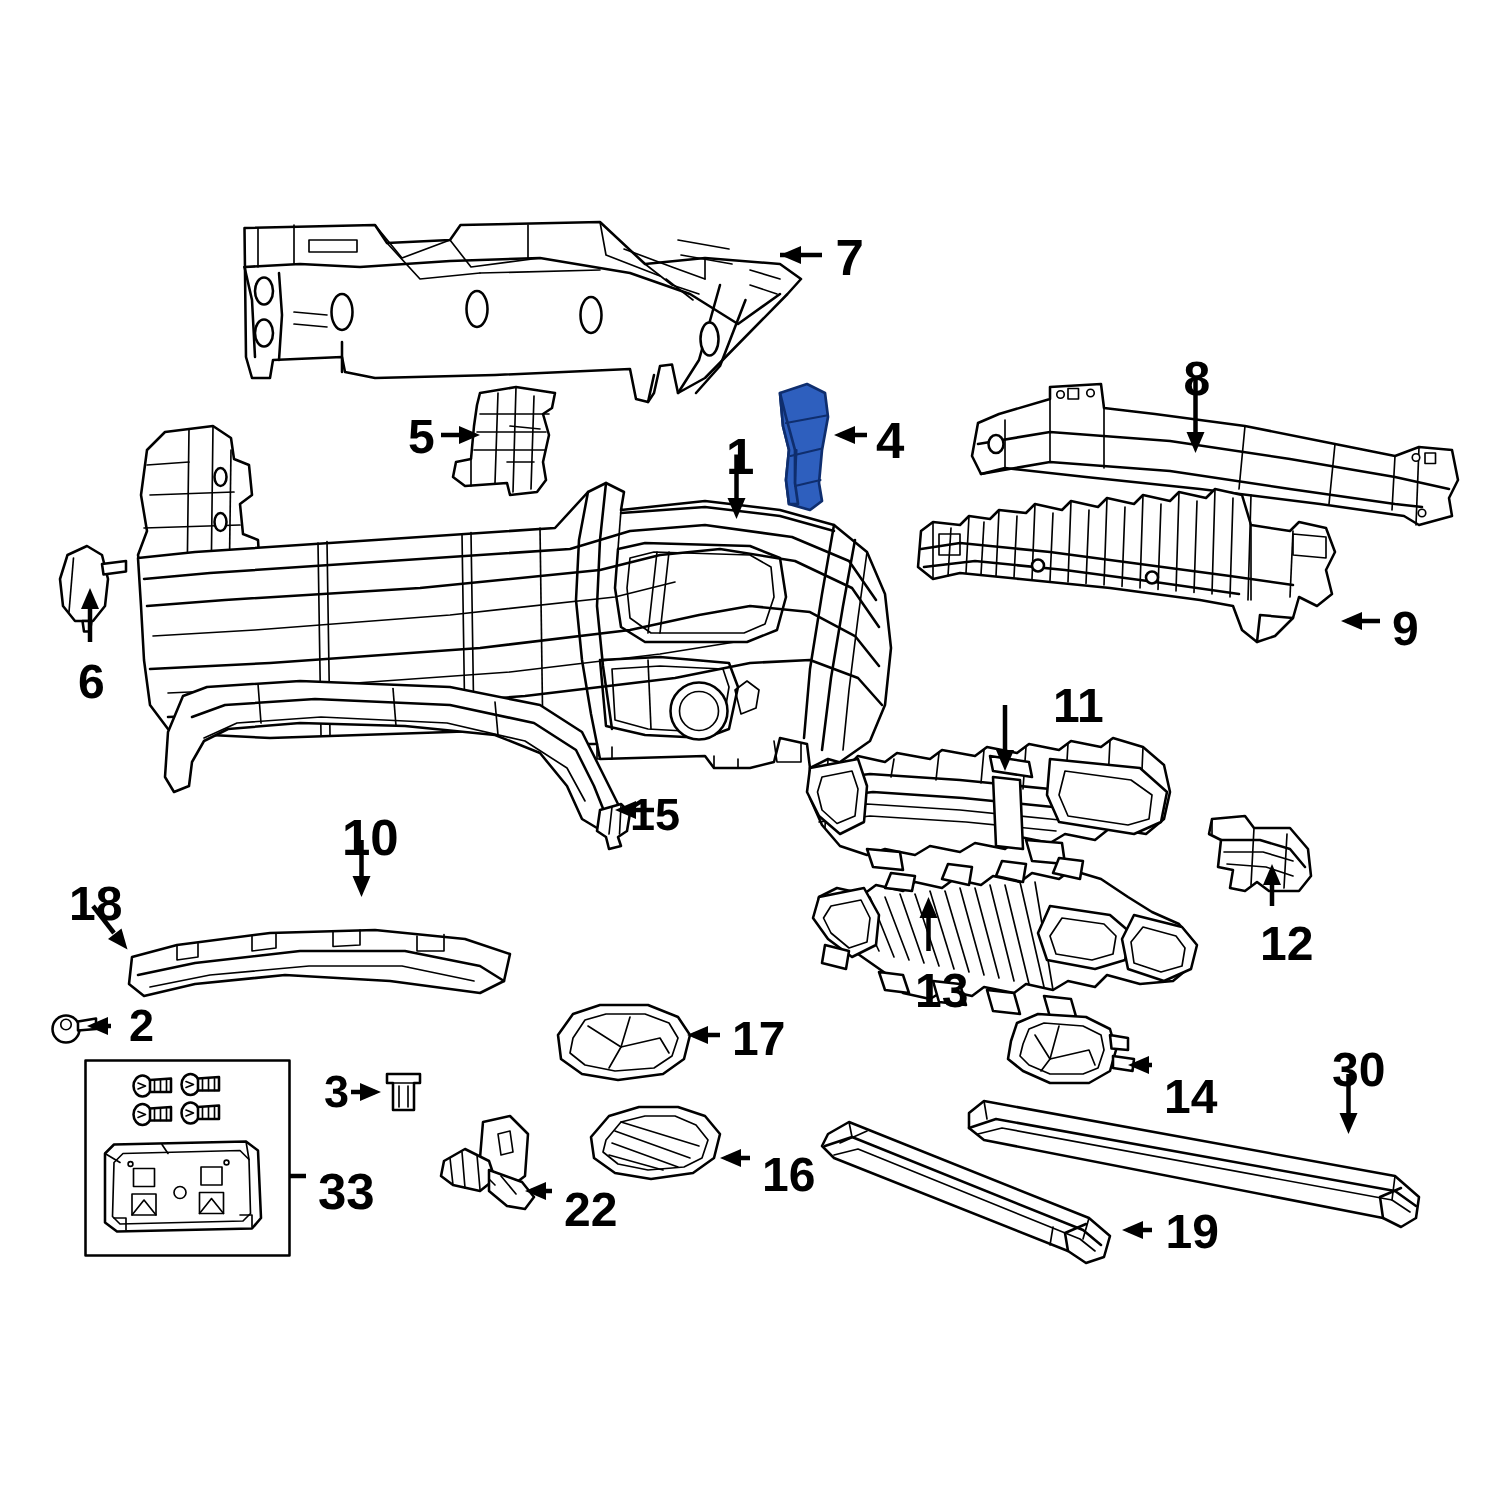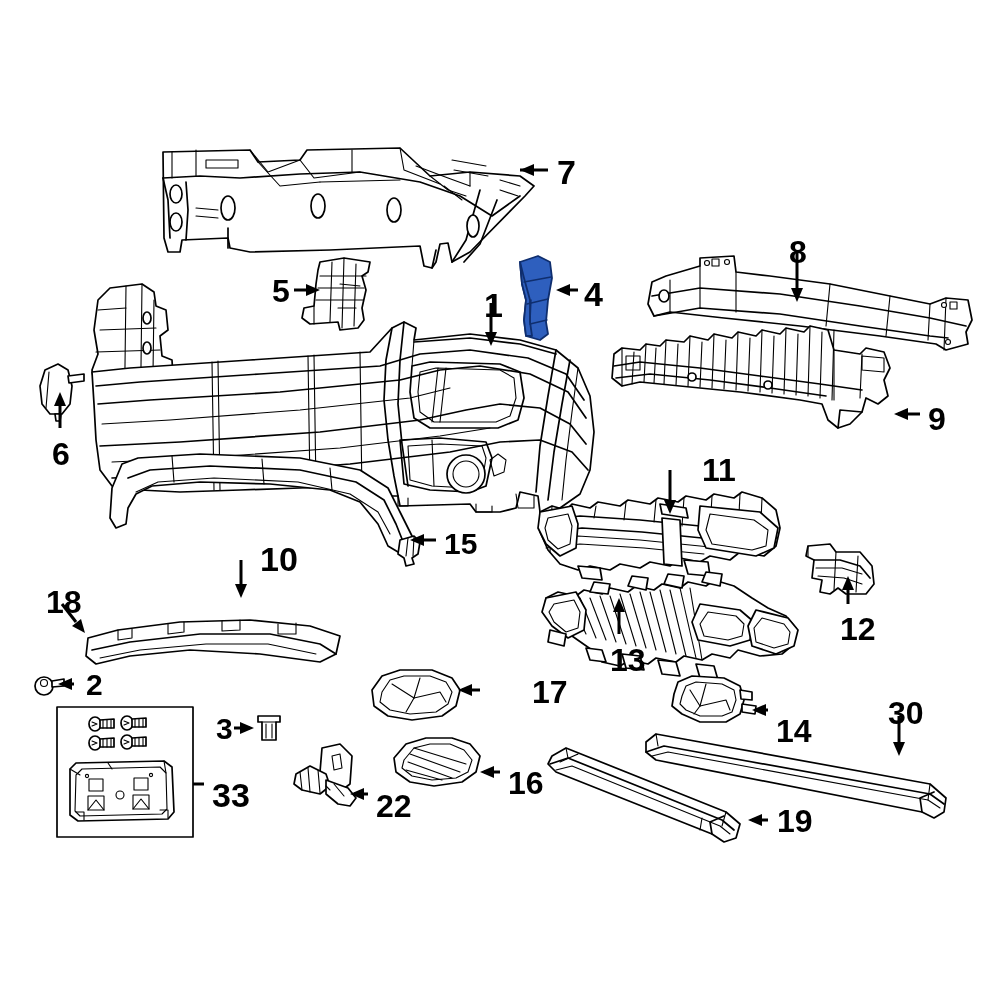--- a/index.html
+++ b/index.html
@@ -520,27 +520,27 @@
 
 <div class="lbl" style="left:484px;top:288px;font-size:34px;">1</div>
 <div class="lbl" style="left:86px;top:670px;font-size:30px;">2</div>
 <div class="lbl" style="left:216px;top:714px;font-size:30px;">3</div>
 <div class="lbl" style="left:584px;top:277px;font-size:34px;">4</div>
 <div class="lbl" style="left:272px;top:275px;font-size:32px;">5</div>
 <div class="lbl" style="left:52px;top:438px;font-size:32px;">6</div>
 <div class="lbl" style="left:557px;top:155px;font-size:34px;">7</div>
 <div class="lbl" style="left:789px;top:236px;font-size:32px;">8</div>
 <div class="lbl" style="left:928px;top:403px;font-size:32px;">9</div>
-<div class="lbl" style="left:228px;top:542px;font-size:34px;margin-left:32px;">10</div>
+<div class="lbl" style="left:228px;top:542px;font-size:34px;">10</div>
 <div class="lbl" style="left:702px;top:454px;font-size:32px;">11</div>
 <div class="lbl" style="left:840px;top:613px;font-size:32px;">12</div>
 <div class="lbl" style="left:610px;top:644px;font-size:32px;">13</div>
 <div class="lbl" style="left:776px;top:699px;font-size:32px;margin-top:16px;">14</div>
-<div class="lbl" style="left:444px;top:529px;font-size:30px;">15</div>
+<div class="lbl" style="left:420px;top:529px;font-size:30px;">15</div>
 <div class="lbl" style="left:508px;top:767px;font-size:32px;text-align:center;">16</div>
-<div class="lbl" style="left:488px;top:676px;font-size:32px;margin-left:44px;">17</div>
+<div class="lbl" style="left:488px;top:676px;font-size:32px;">17</div>
 <div class="lbl" style="left:46px;top:586px;font-size:32px;">18</div>
 <div class="lbl" style="left:777px;top:805px;font-size:32px;">19</div>
 <div class="lbl" style="left:888px;top:697px;font-size:32px;">30</div>
 <div class="lbl" style="left:212px;top:778px;font-size:34px;">33</div>
 <div class="lbl" style="left:376px;top:790px;font-size:32px;">22</div>
 
 </div>
 
 </body></html>

